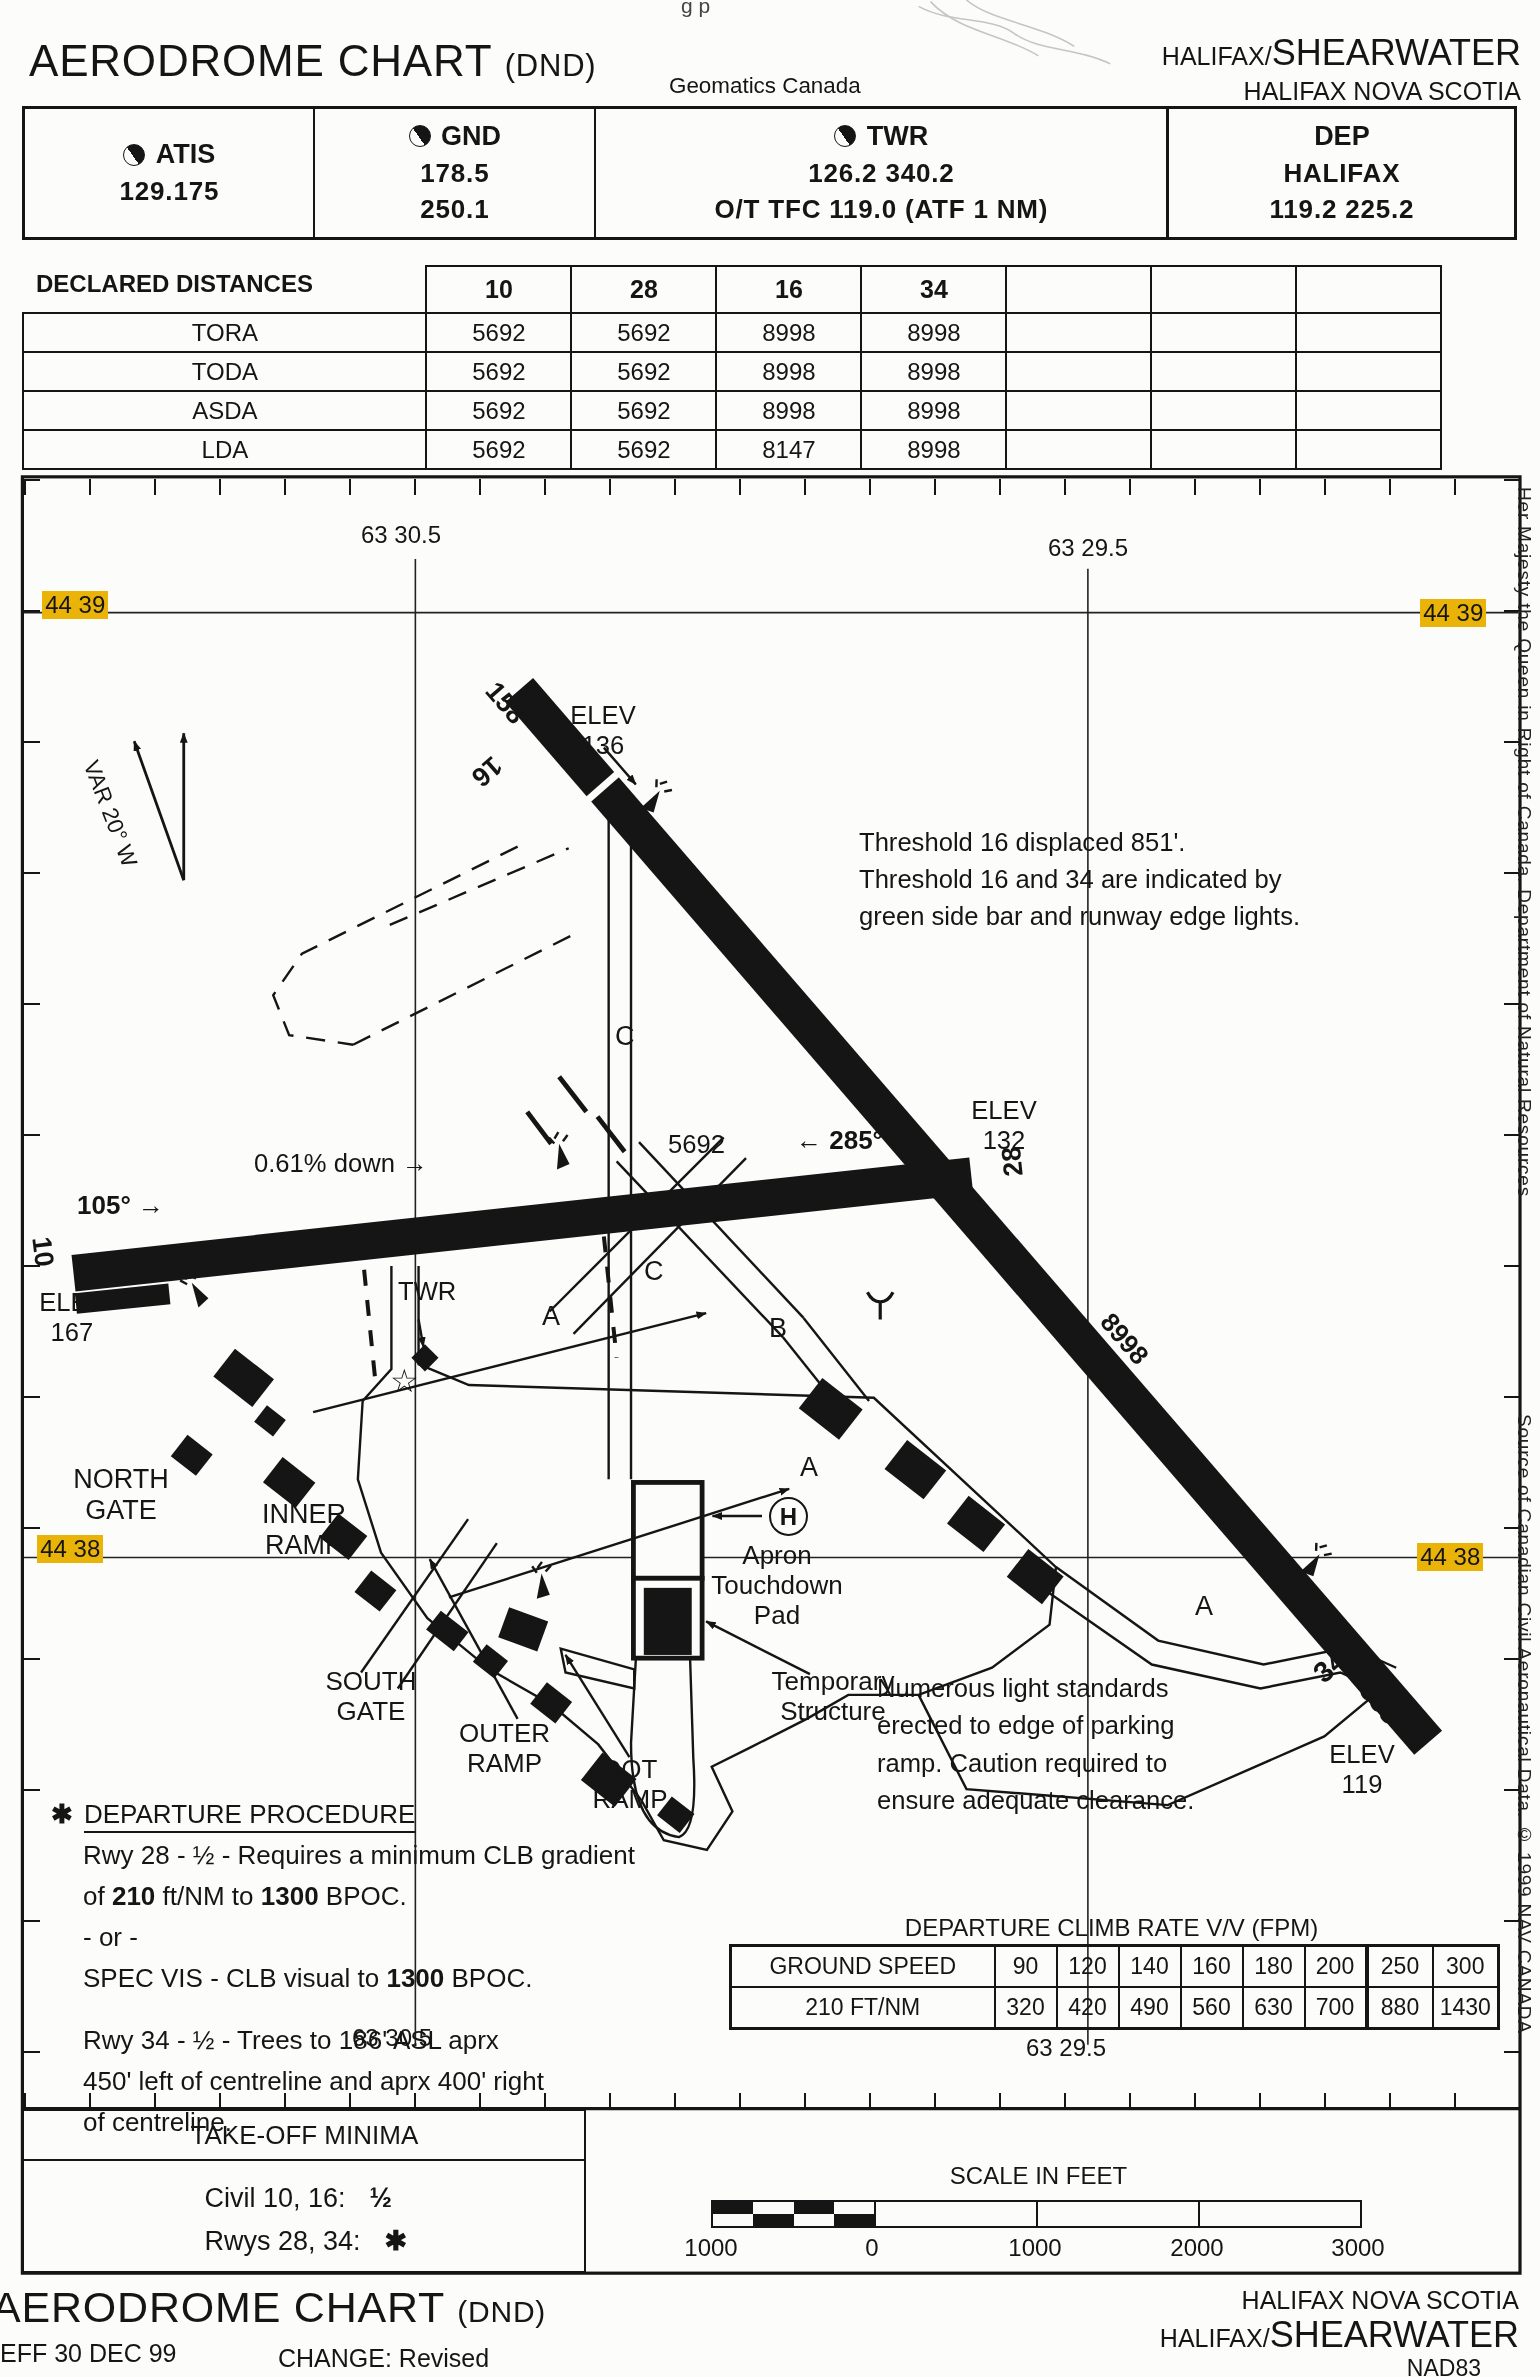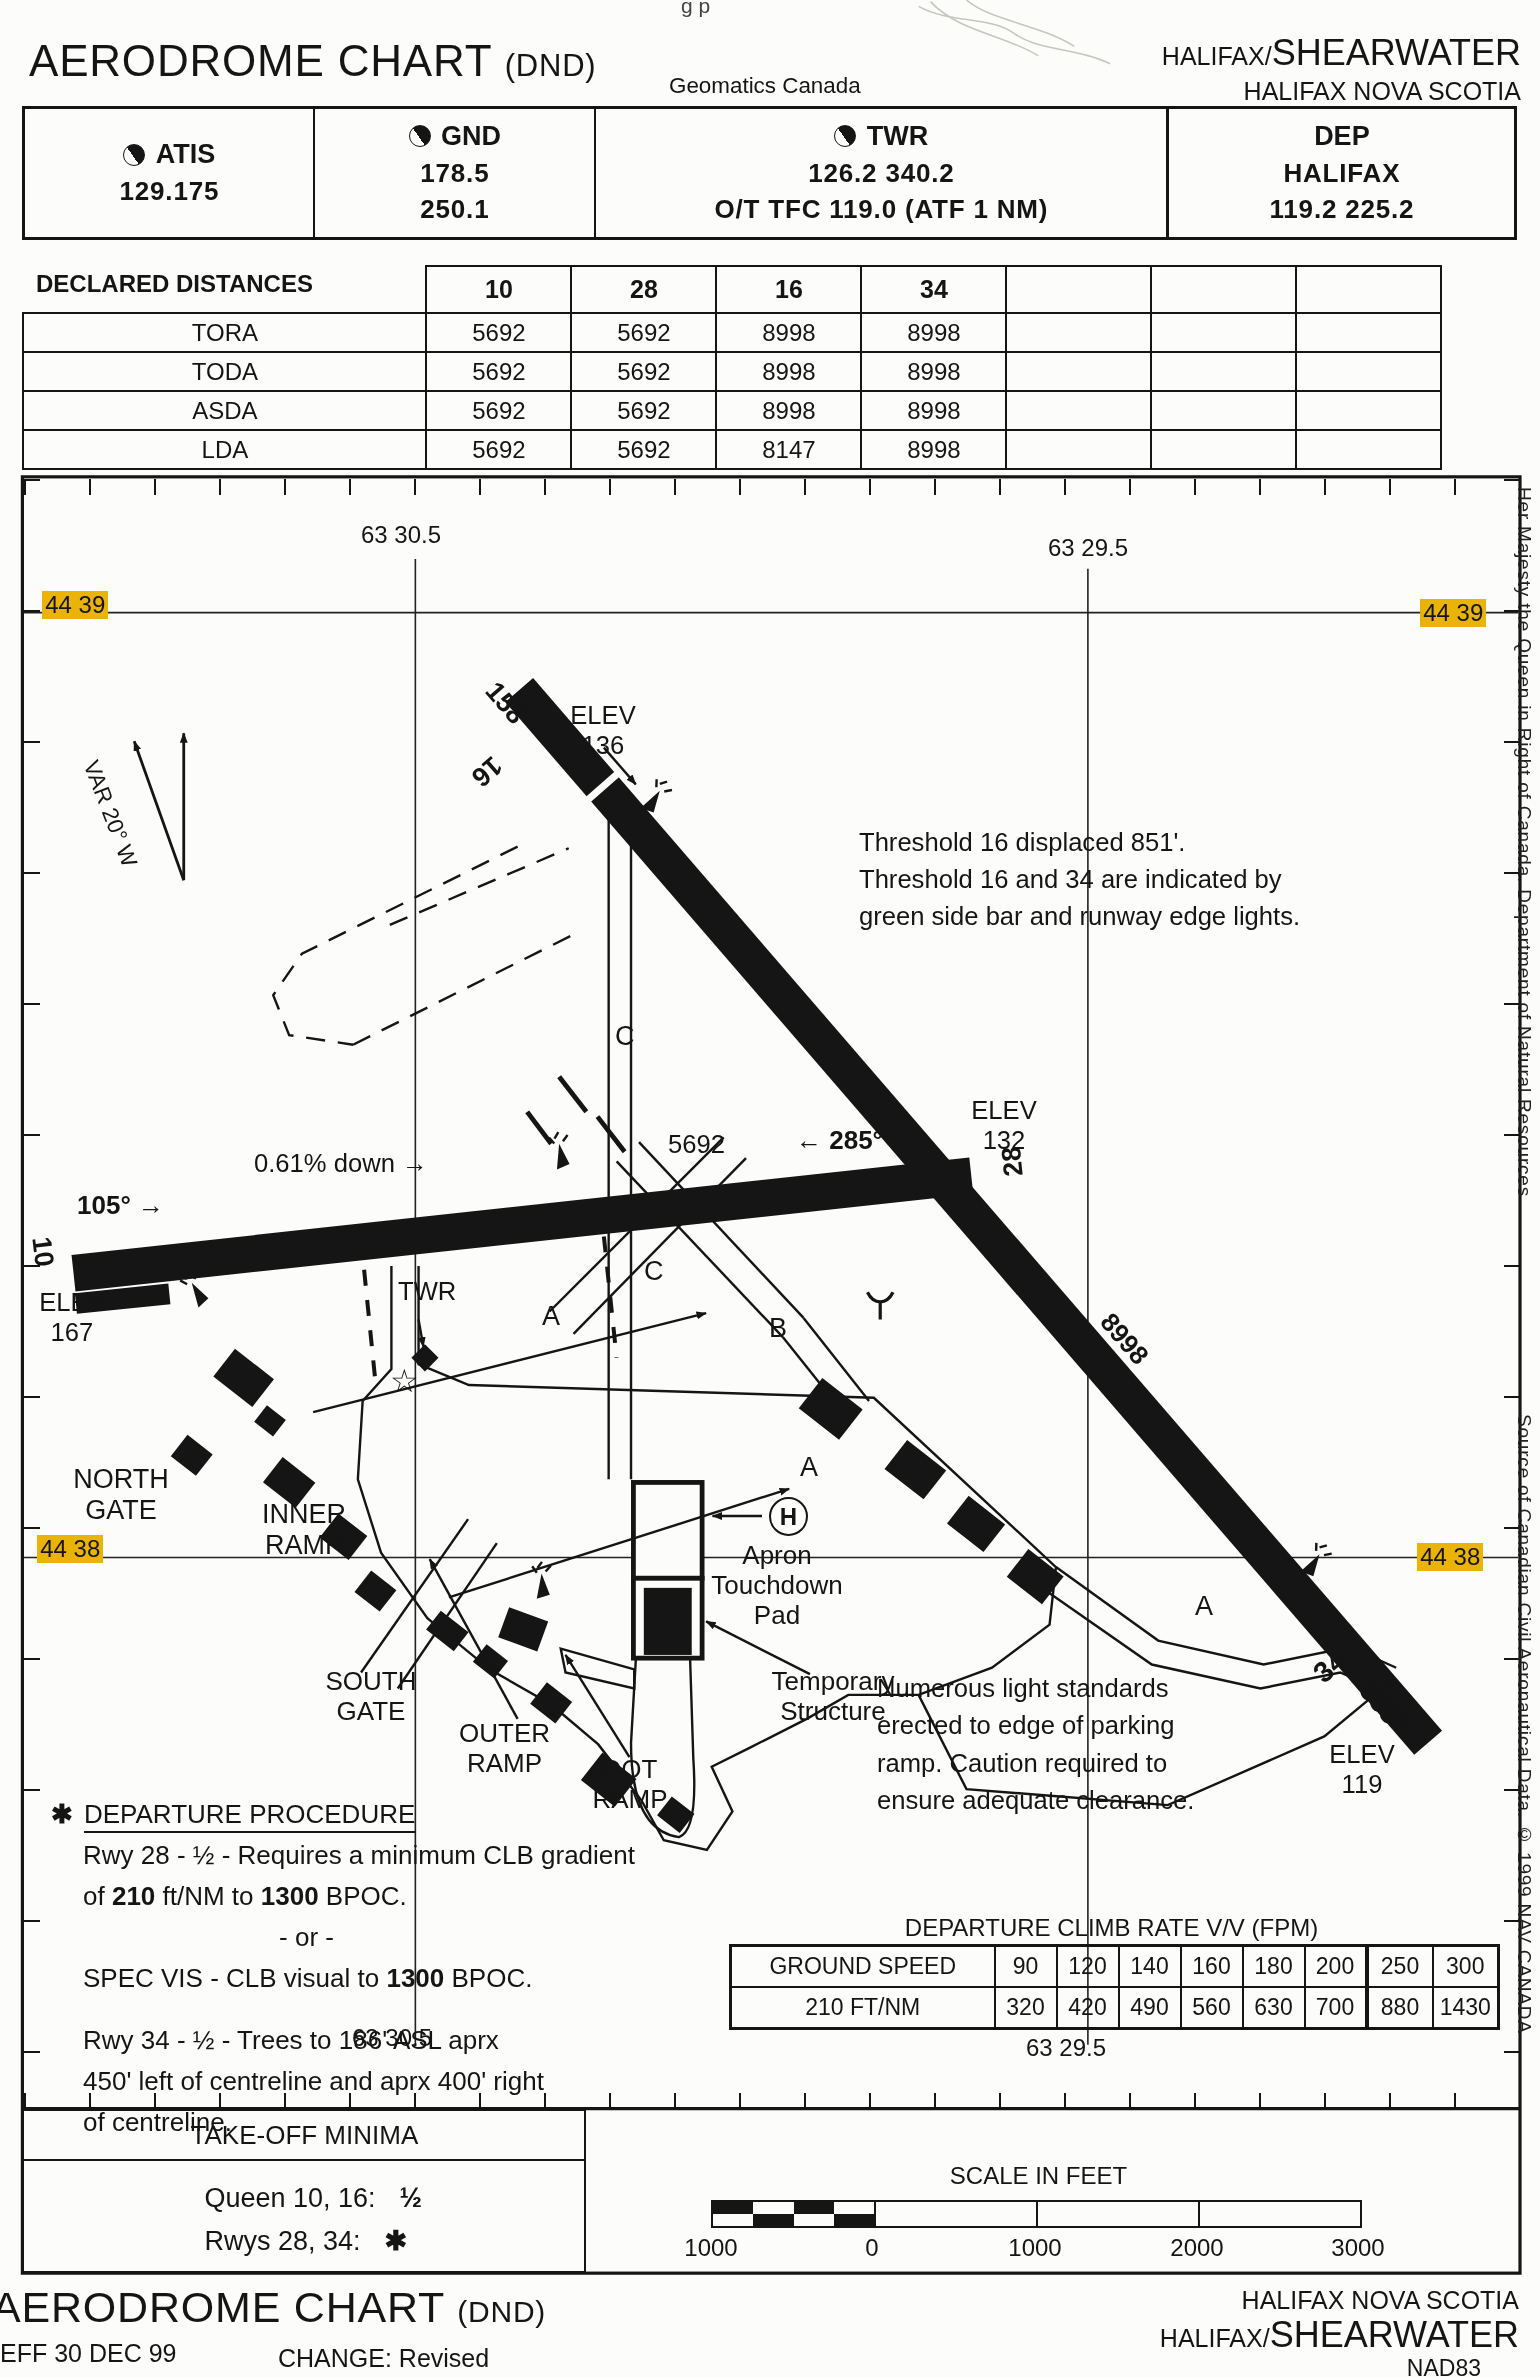--- a/index.html
+++ b/index.html
@@ -53,21 +53,21 @@
       repeating-linear-gradient(90deg,#151515 0 40px,transparent 40px 81px),
       repeating-linear-gradient(90deg,transparent 0 40px,#151515 40px 81px);
     background-size:100% 50%,100% 50%;background-position:0 0,0 100%;background-repeat:no-repeat}
   #sbar .rest{flex:1;position:relative}
   #sbar .stick{position:absolute;top:0;width:2.4px;height:100%;background:#151515}
   .slab{position:absolute;top:2234px;z-index:4;font-size:24px;transform:translateX(-50%)}
   
   #depproc{position:absolute;left:51px;top:1794px;width:663px;z-index:3;font-size:26px;line-height:41px}
   #depproc .tt{border-bottom:2.4px solid #151515;padding-bottom:1.6px}
   #depproc .ln{margin-left:32px}
-  #depproc .or{margin-left:32px;width:447px;text-align:center}
+  #depproc .or{margin-left:32px;width:447px;text-align:left}
   #depproc .gap{height:21px}
   .vert{position:absolute;writing-mode:vertical-rl;font-size:19px;letter-spacing:0.8px;z-index:3;color:#222;white-space:nowrap}
   .hpadc{position:absolute;left:769px;top:1497px;width:35px;height:35px;border:2.4px solid #151515;
     border-radius:50%;text-align:center;line-height:35px;font-size:24px;font-weight:bold;z-index:3}
 </style>
 </head>
 <body>
 
 <svg id="svgmap" width="1540" height="2377" viewBox="0 0 1928 2976">
   <defs>
@@ -408,21 +408,21 @@
     <td>700</td>
     <td class="th">880</td>
     <td>1430</td>
   </tr>
 </tbody>
   </table>
 
 <div id="tob">
   <div class="hd">TAKE-OFF MINIMA</div>
   <div class="bd">
-    <div><span>Queen 10, 16:</span><span class="v">½</span></div>
+    <div><span>Civil 10, 16:</span><span class="v">½</span></div>
     <div><span>Rwys 28, 34:</span><span class="v">✱</span></div>
   </div>
 </div>
 
 <div class="lbl c" style="left:799px;top:2162px;width:479px;font-size:24px">SCALE IN FEET</div>
 <div id="sbar">
   <div class="hatch"></div>
   <div class="rest">
     <div class="stick" style="left:160px"></div>
     <div class="stick" style="left:322px"></div>

